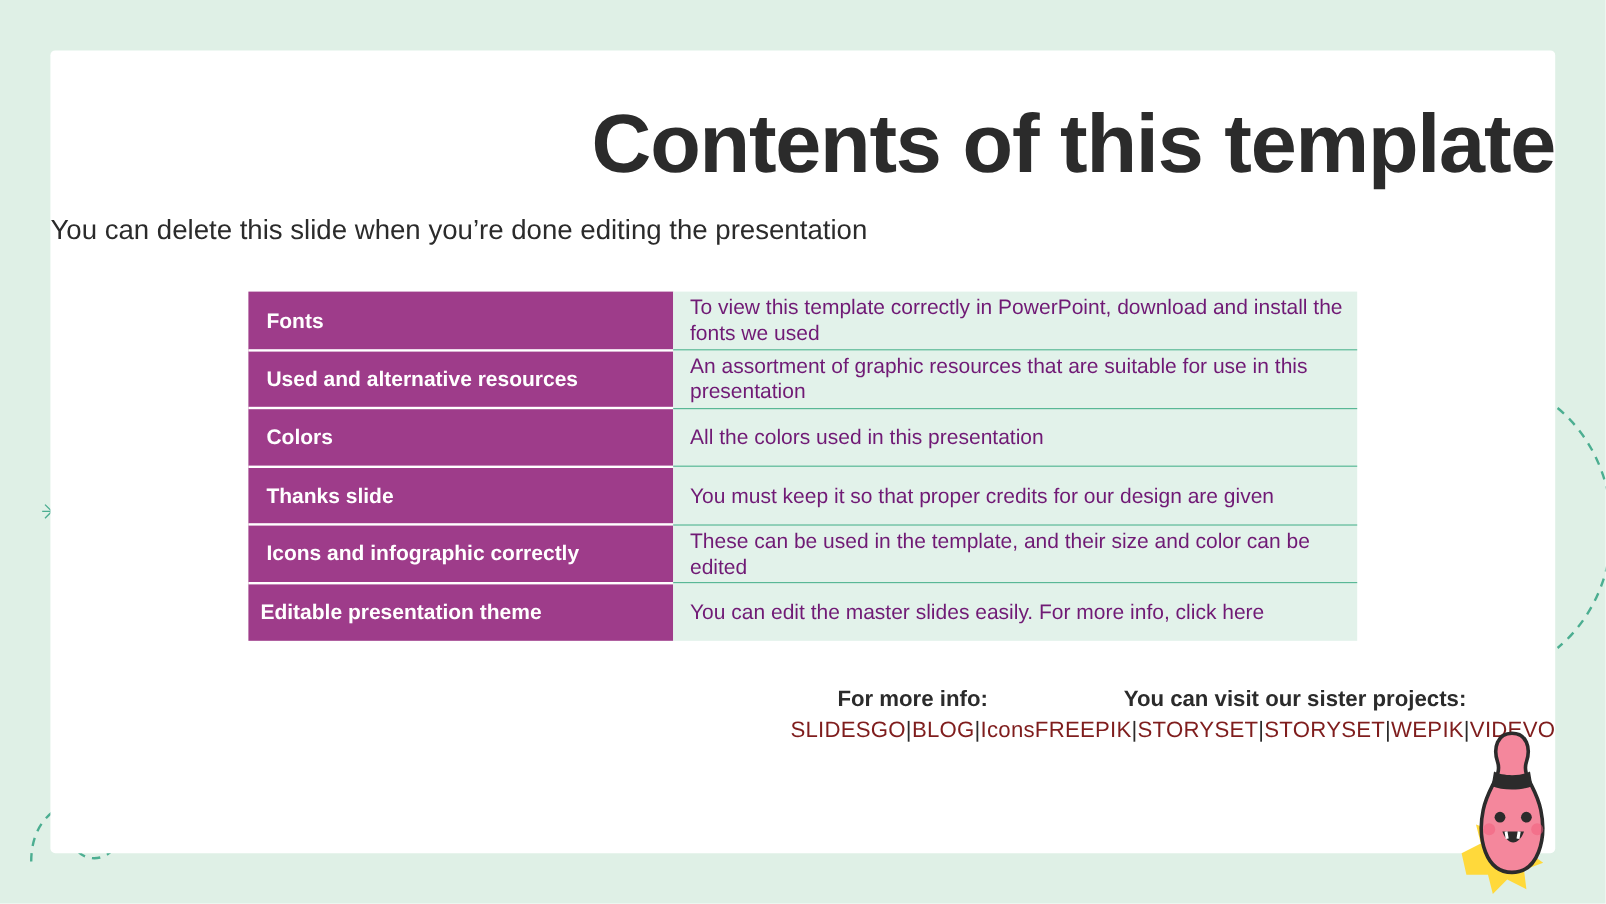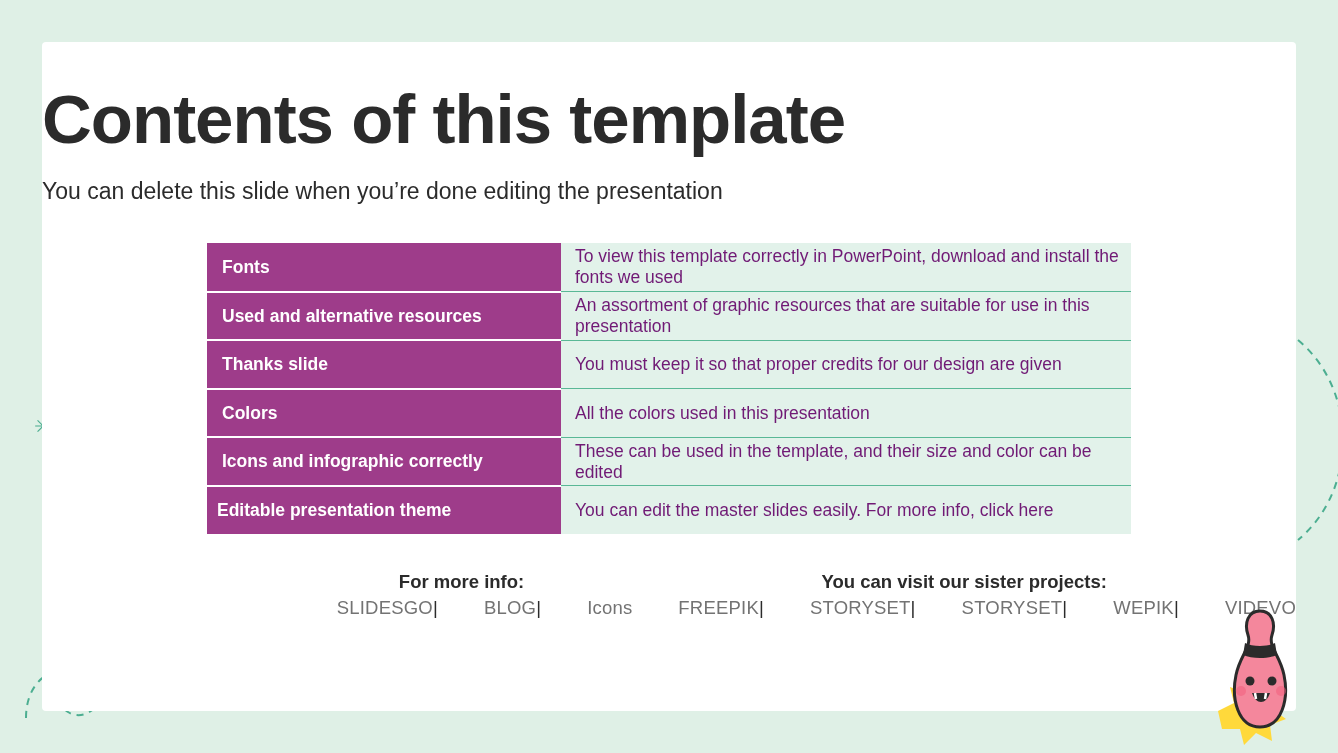--- a/index.html
+++ b/index.html
@@ -21,21 +21,21 @@
     position: absolute;
     left: 42px;
     top: 42px;
     width: 1254px;
     height: 669px;
     background: #ffffff;
     border-radius: 4px;
   }
 
   .title {
-    text-align: left;
+    text-align: right;
     margin-top: 42px;
     font-size: 69px;
     font-weight: bold;
     color: #2b2b2b;
     letter-spacing: -1px;
     line-height: 1.05;
   }
 
   .subtitle {
     text-align: left;
@@ -83,23 +83,22 @@
     font-weight: bold;
     color: #2b2b2b;
     margin-bottom: 4px;
   }
   .footer-links {
     font-size: 18.5px;
     color: #2b2b2b;
     letter-spacing: 0.2px;
   }
   .footer-links a {
-    color: #737373;
+    color: #7f1d1d;
     text-decoration: none;
-    margin-left: 46px;
   }
   .sep { color: #2b2b2b; }
 
   
   .asterisk {
     color: #4cae91;
     font-size: 22px;
     line-height: 1;
   }
   .ring {
@@ -141,26 +140,26 @@
     <tbody>
       <tr>
         <td class="cell-left">Fonts</td>
         <td class="cell-right">To view this template correctly in PowerPoint, download and install the fonts we used</td>
       </tr>
       <tr>
         <td class="cell-left">Used and alternative resources</td>
         <td class="cell-right">An assortment of graphic resources that are suitable for use in this presentation</td>
       </tr>
       <tr>
+        <td class="cell-left">Colors</td>
+        <td class="cell-right">All the colors used in this presentation</td>
+      </tr>
+      <tr>
         <td class="cell-left">Thanks slide</td>
         <td class="cell-right">You must keep it so that proper credits for our design are given</td>
-      </tr>
-      <tr>
-        <td class="cell-left">Colors</td>
-        <td class="cell-right">All the colors used in this presentation</td>
       </tr>
       <tr>
         <td class="cell-left">Icons and infographic correctly</td>
         <td class="cell-right">These can be used in the template, and their size and color can be edited</td>
       </tr>
       <tr>
         <td class="cell-left">Editable presentation theme</td>
         <td class="cell-right">You can edit the master slides easily. For more info, click here</td>
       </tr>
     </tbody>

